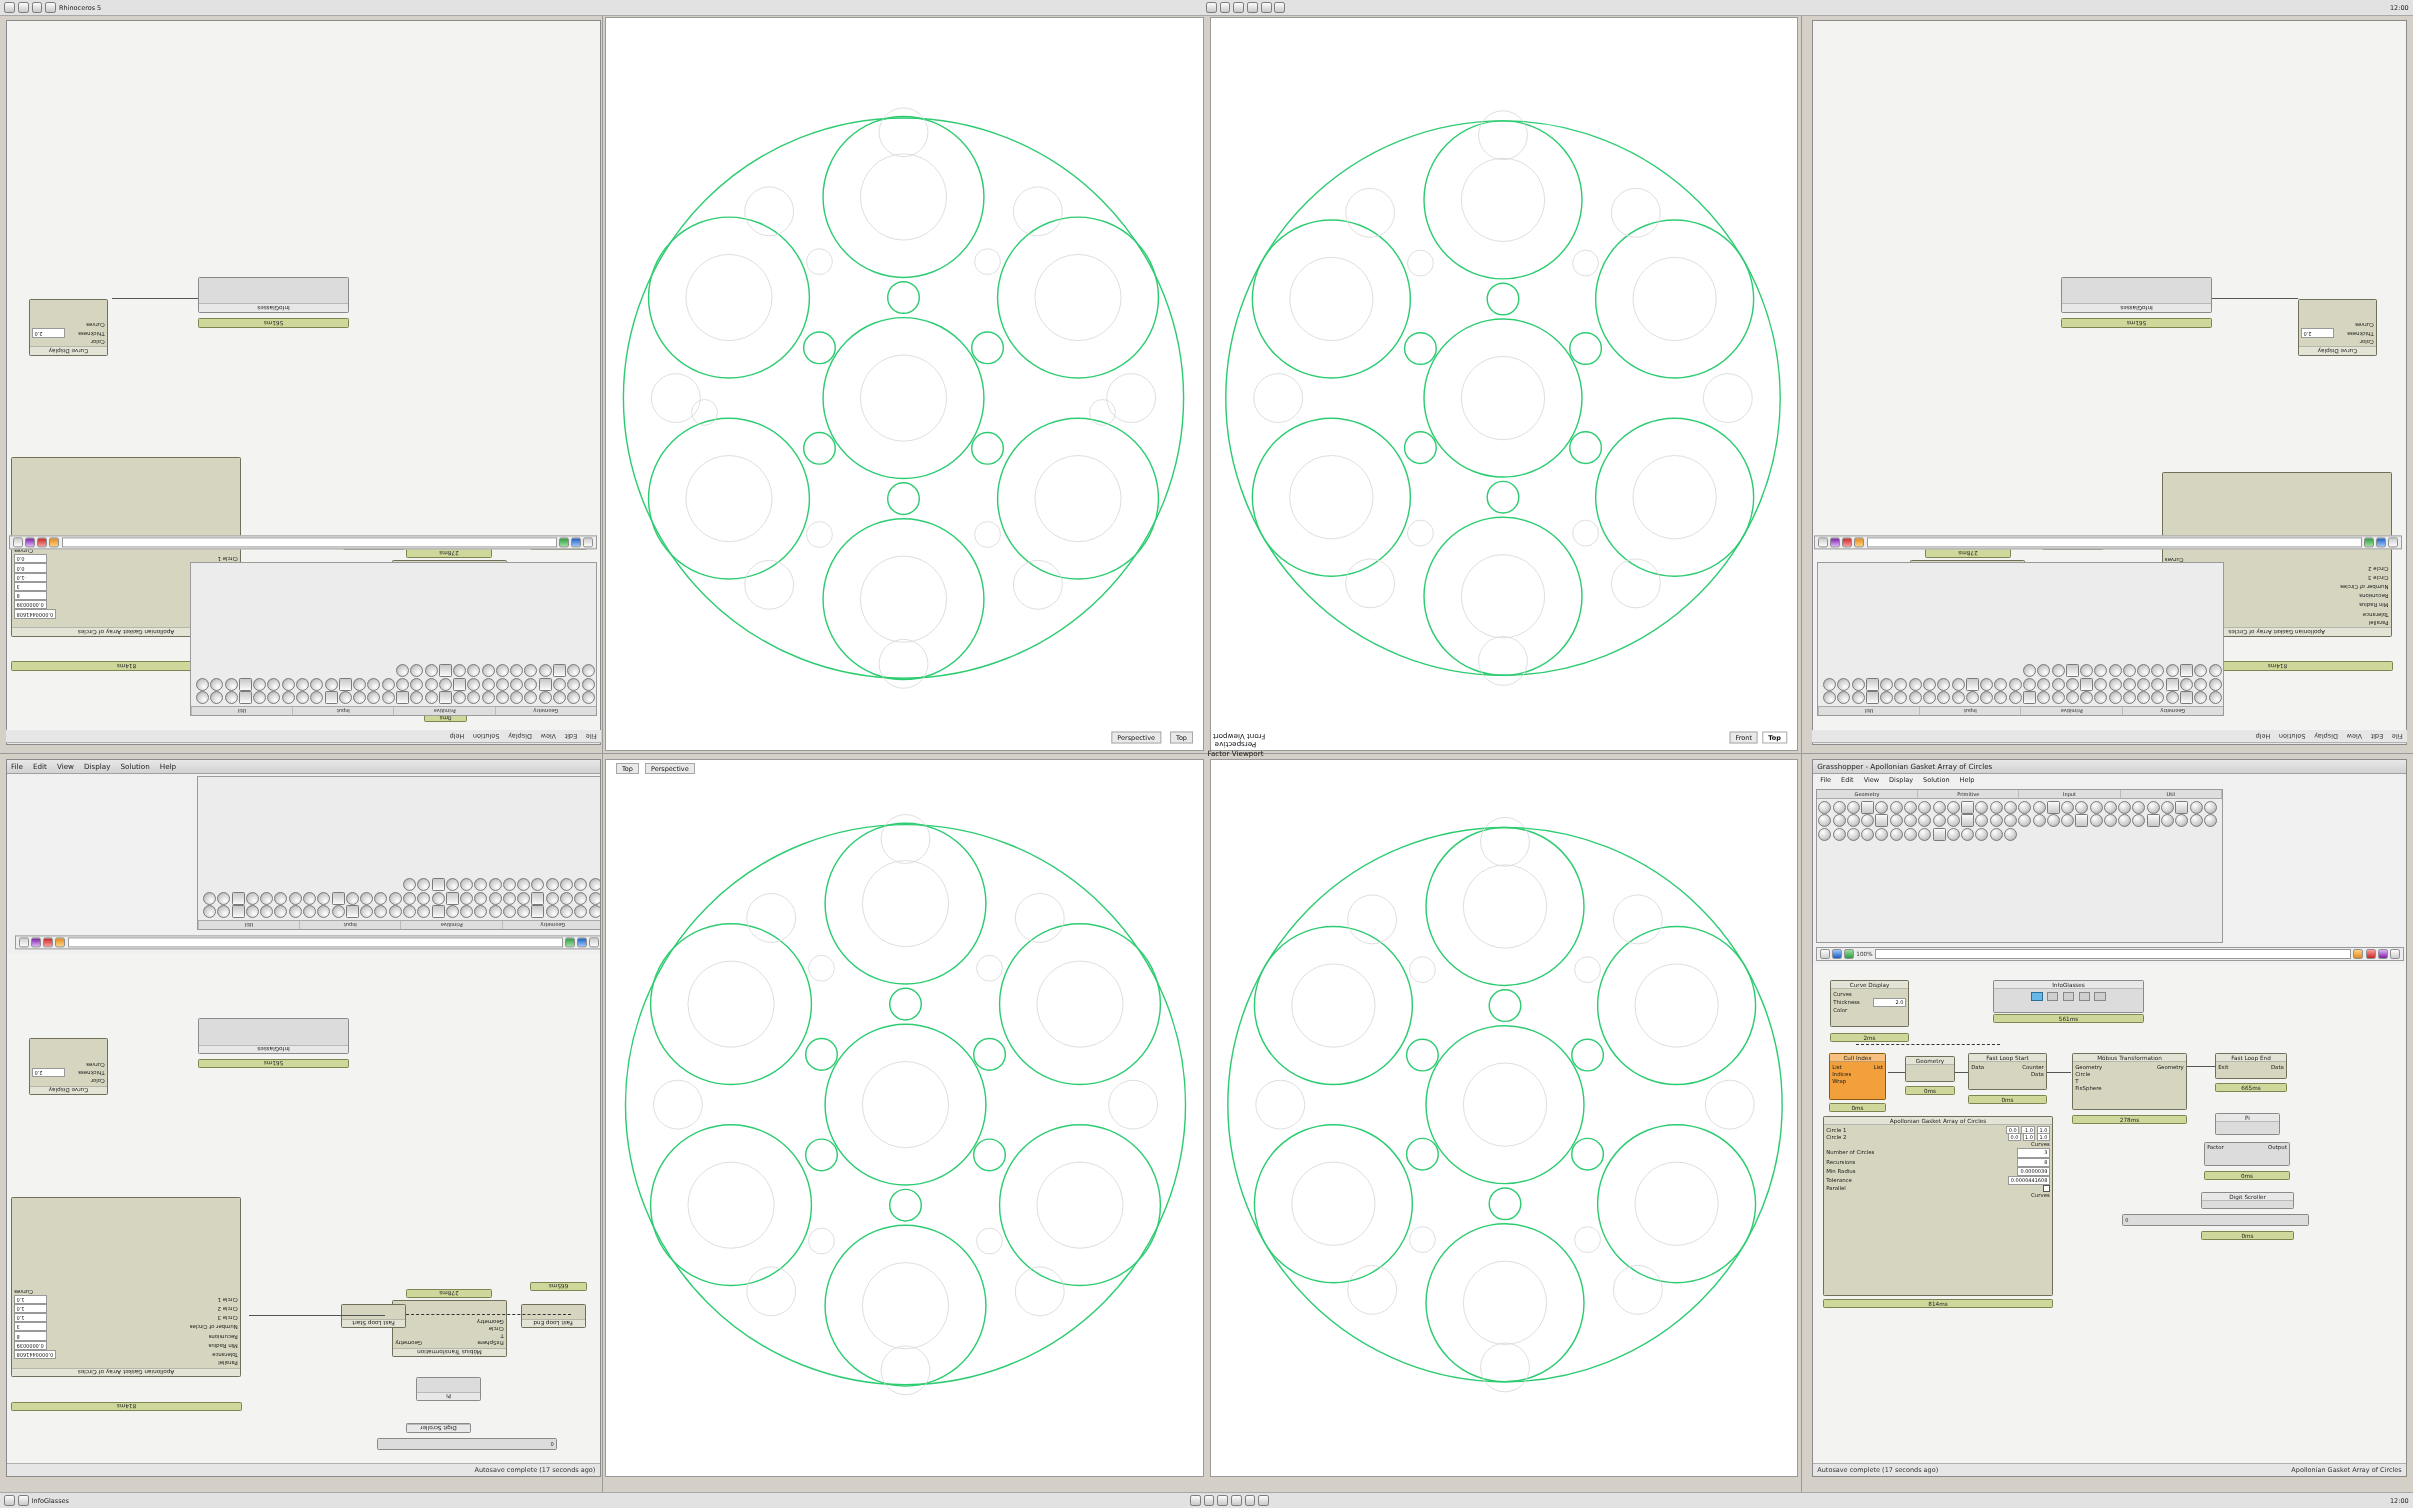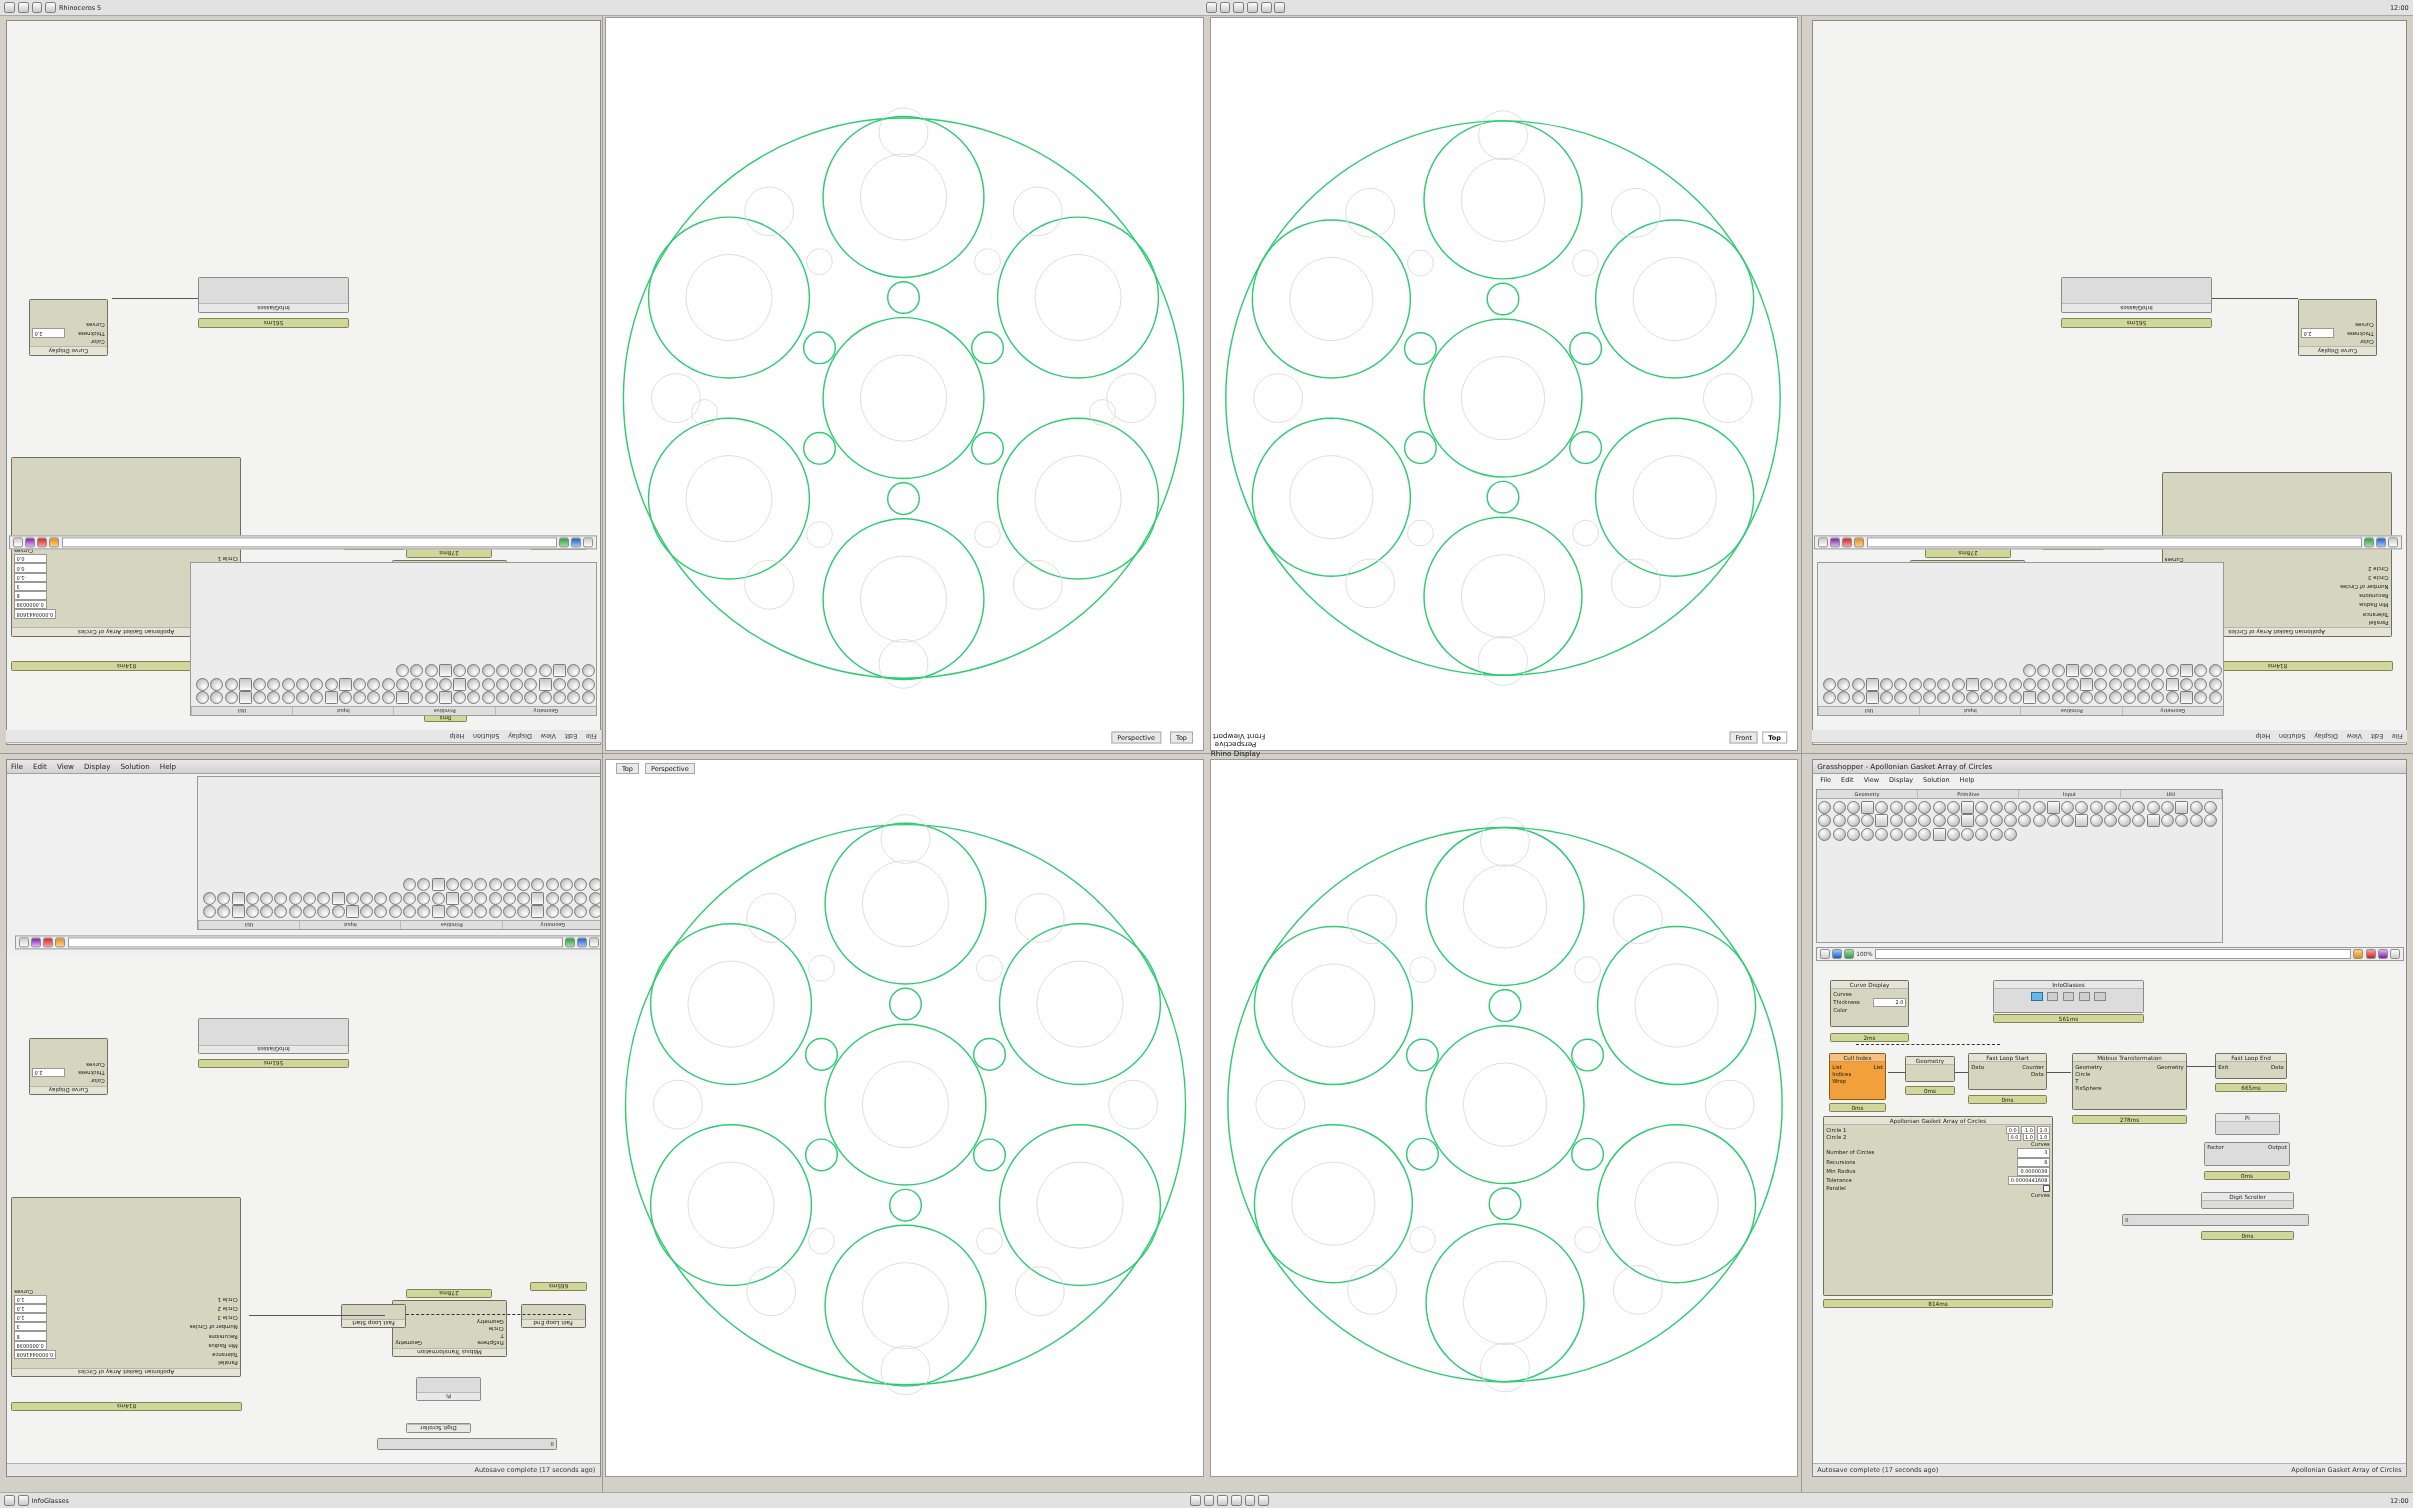--- a/index.html
+++ b/index.html
@@ -692,21 +692,21 @@
         <circle cx="294" cy="678" r="18"></circle>
           <circle cx="524" cy="678" r="18"></circle>
       </g>
     </svg>
     <div class="vp-tab flip180 active" style="left:10px; top:7.2px;">Top</div>
     <div class="vp-tab flip180" style="left:39px; top:7.2px;">Front</div>
   </div>
 
   <div style="position:absolute; left:1142px; top:740px; width:187px; height:29px; font-size:7.2px; color:#111; text-align:center;">
     <div style="transform:rotate(180deg);">Perspective</div>
-    <div>Rhino Display</div>
+    <div>Factor Viewport</div>
   </div>
   <div style="position:absolute; left:1149px; top:727px; width:180px; height:14.4px; font-size:7.2px; color:#111; text-align:center; transform:rotate(180deg);">Front Viewport</div>
 
   <div class="viewport" style="left:605px; top:759px; width:599px; height:718px;">
     <svg viewBox="0 0 834 1000" width="599" height="718">
       <g fill="none" stroke="#2ecc71" stroke-width="2">
         <circle cx="417" cy="480" r="390"></circle>
         <circle cx="417" cy="200" r="112"></circle>
           <circle cx="417" cy="760" r="112"></circle>
         <circle cx="174" cy="340" r="112"></circle>

